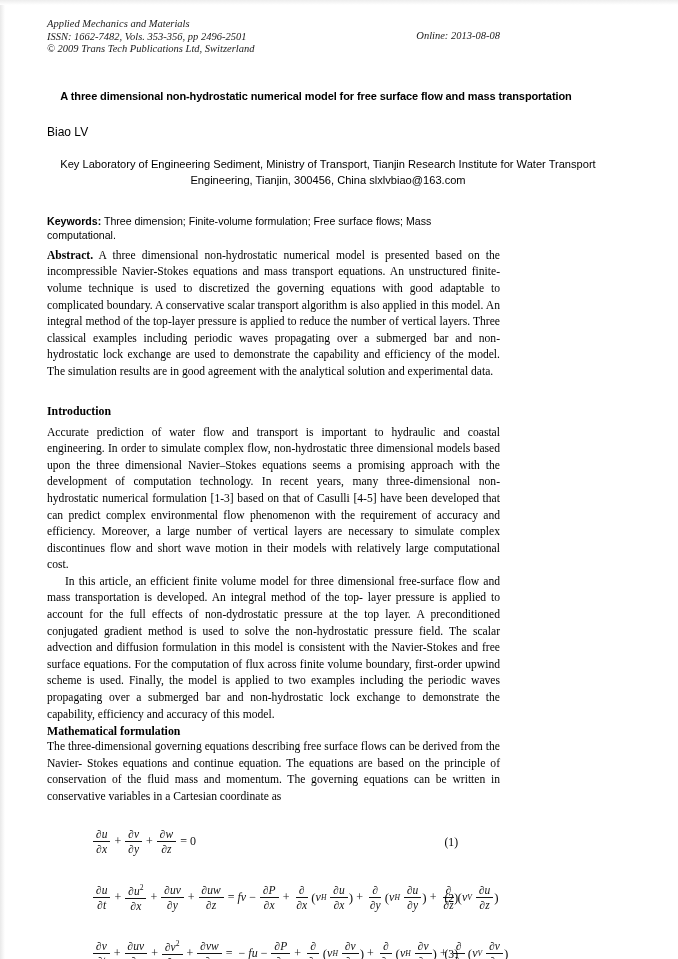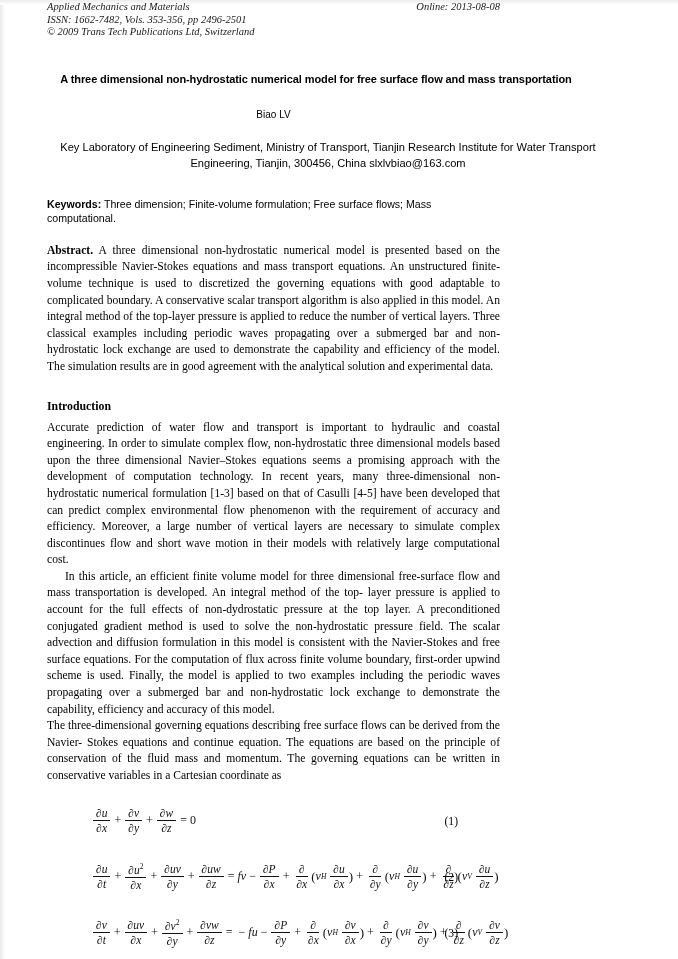--- a/index.html
+++ b/index.html
@@ -14,21 +14,21 @@
     overflow: hidden;
     font-family: "Liberation Serif", serif;
     color: #000000;
   }
   .page {
     position: relative;
     width: 540px;
     height: 959px;
     background: #ffffff;
     box-sizing: border-box;
-    padding: 1px 40px 0 47px;
+    padding: 18px 40px 0 47px;
   }
   
   .scan-edge-left {
     position: absolute;
     left: 0; top: 0;
     width: 5px; height: 959px;
     background: linear-gradient(to right, #e9e9e9, #ffffff);
     pointer-events: none;
   }
   .scan-edge-top {
@@ -44,43 +44,43 @@
     position: relative;
     font-family: "Liberation Serif", serif;
     font-style: italic;
     font-size: 10.5px;
     line-height: 12.6px;
     color: #1a1a1a;
   }
   .masthead .online {
     position: absolute;
     right: 0;
-    top: 0;
+    top: 12px;
     font-style: italic;
     font-size: 10.5px;
     white-space: nowrap;
   }
   .masthead .line { display: block; white-space: nowrap; }
 
   
   .title {
     margin: 30px auto 0 auto;
     width: 538px;
     text-align: center;
     font-family: "Liberation Sans", sans-serif;
     font-weight: bold;
     font-size: 11px;
     line-height: 20px;
     letter-spacing: -0.1px;
   }
   .author {
     margin-top: 17px;
-    text-align: center;
+    text-align: left;
     font-family: "Liberation Sans", sans-serif;
-    font-size: 10px;
+    font-size: 12px;
     line-height: 18px;
   }
   .affiliation {
     margin: 15px auto 0 auto;
     width: 562px;
     text-align: center;
     font-family: "Liberation Sans", sans-serif;
     font-size: 11.1px;
     line-height: 16px;
   }
@@ -91,21 +91,21 @@
     font-family: "Liberation Sans", sans-serif;
     font-size: 10.6px;
     line-height: 14px;
   }
   .keywords .lead {
     font-weight: bold;
   }
 
   
   .abstract {
-    margin-top: 18px;
+    margin-top: 6px;
     font-family: "Liberation Serif", serif;
     font-size: 11.6px;
     line-height: 16.6px;
     text-align: justify;
     text-justify: inter-word;
   }
   .abstract .lead { font-weight: bold; }
 
   
   .section-heading {
@@ -224,20 +224,21 @@
   </div>
 
   <div class="abstract">
     <span class="lead">Abstract.</span><span> A three dimensional non-hydrostatic numerical model is presented based on the incompressible Navier-Stokes equations and mass transport equations. An unstructured finite-volume technique is used to discretized the governing equations with good adaptable to complicated boundary. A conservative scalar transport algorithm is also applied in this model. An integral method of the top-layer pressure is applied to reduce the number of vertical layers. Three classical examples including periodic waves propagating over a submerged bar and non-hydrostatic lock exchange are used to demonstrate the capability and efficiency of the model. The simulation results are in good agreement with the analytical solution and experimental data.</span>
   </div>
 
   <div class="section-heading">Introduction</div>
   <p class="para">Accurate prediction of water flow and transport is important to hydraulic and coastal engineering. In order to simulate complex flow, non-hydrostatic three dimensional models based upon the three dimensional Navier–Stokes equations seems a promising approach with the development of computation technology. In recent years, many three-dimensional non-hydrostatic numerical formulation [1-3] based on that of Casulli [4-5] have been developed that can predict complex environmental flow phenomenon with the requirement of accuracy and efficiency. Moreover, a large number of vertical layers are necessary to simulate complex discontinues flow and short wave motion in their models with relatively large computational cost.</p>
   <p class="para indent">In this article, an efficient finite volume model for three dimensional free-surface flow and mass transportation is developed. An integral method of the top- layer pressure is applied to account for the full effects of non-dydrostatic pressure at the top layer. A preconditioned conjugated gradient method is used to solve the non-hydrostatic pressure field. The scalar advection and diffusion formulation in this model is consistent with the Navier-Stokes and free surface equations. For the computation of flux across finite volume boundary, first-order upwind scheme is used. Finally, the model is applied to two examples including the periodic waves propagating over a submerged bar and non-hydrostatic lock exchange to demonstrate the capability, efficiency and accuracy of this model.</p>
 
+  <div class="section-heading tight">Mathematical formulation</div>
   <p class="para">The three-dimensional governing equations describing free surface flows can be derived from the Navier- Stokes equations and continue equation. The equations are based on the principle of conservation of the fluid mass and momentum. The governing equations can be written in conservative variables in a Cartesian coordinate as</p>
 
   <div class="eq-block">
     <div class="eq-row">
       <div class="eq-body">
         <span class="frac">
             <span class="num">∂<span class="sym">u</span></span>
             <span class="den">∂<span class="sym">x</span></span>
           </span>
         <span class="op">+</span>

